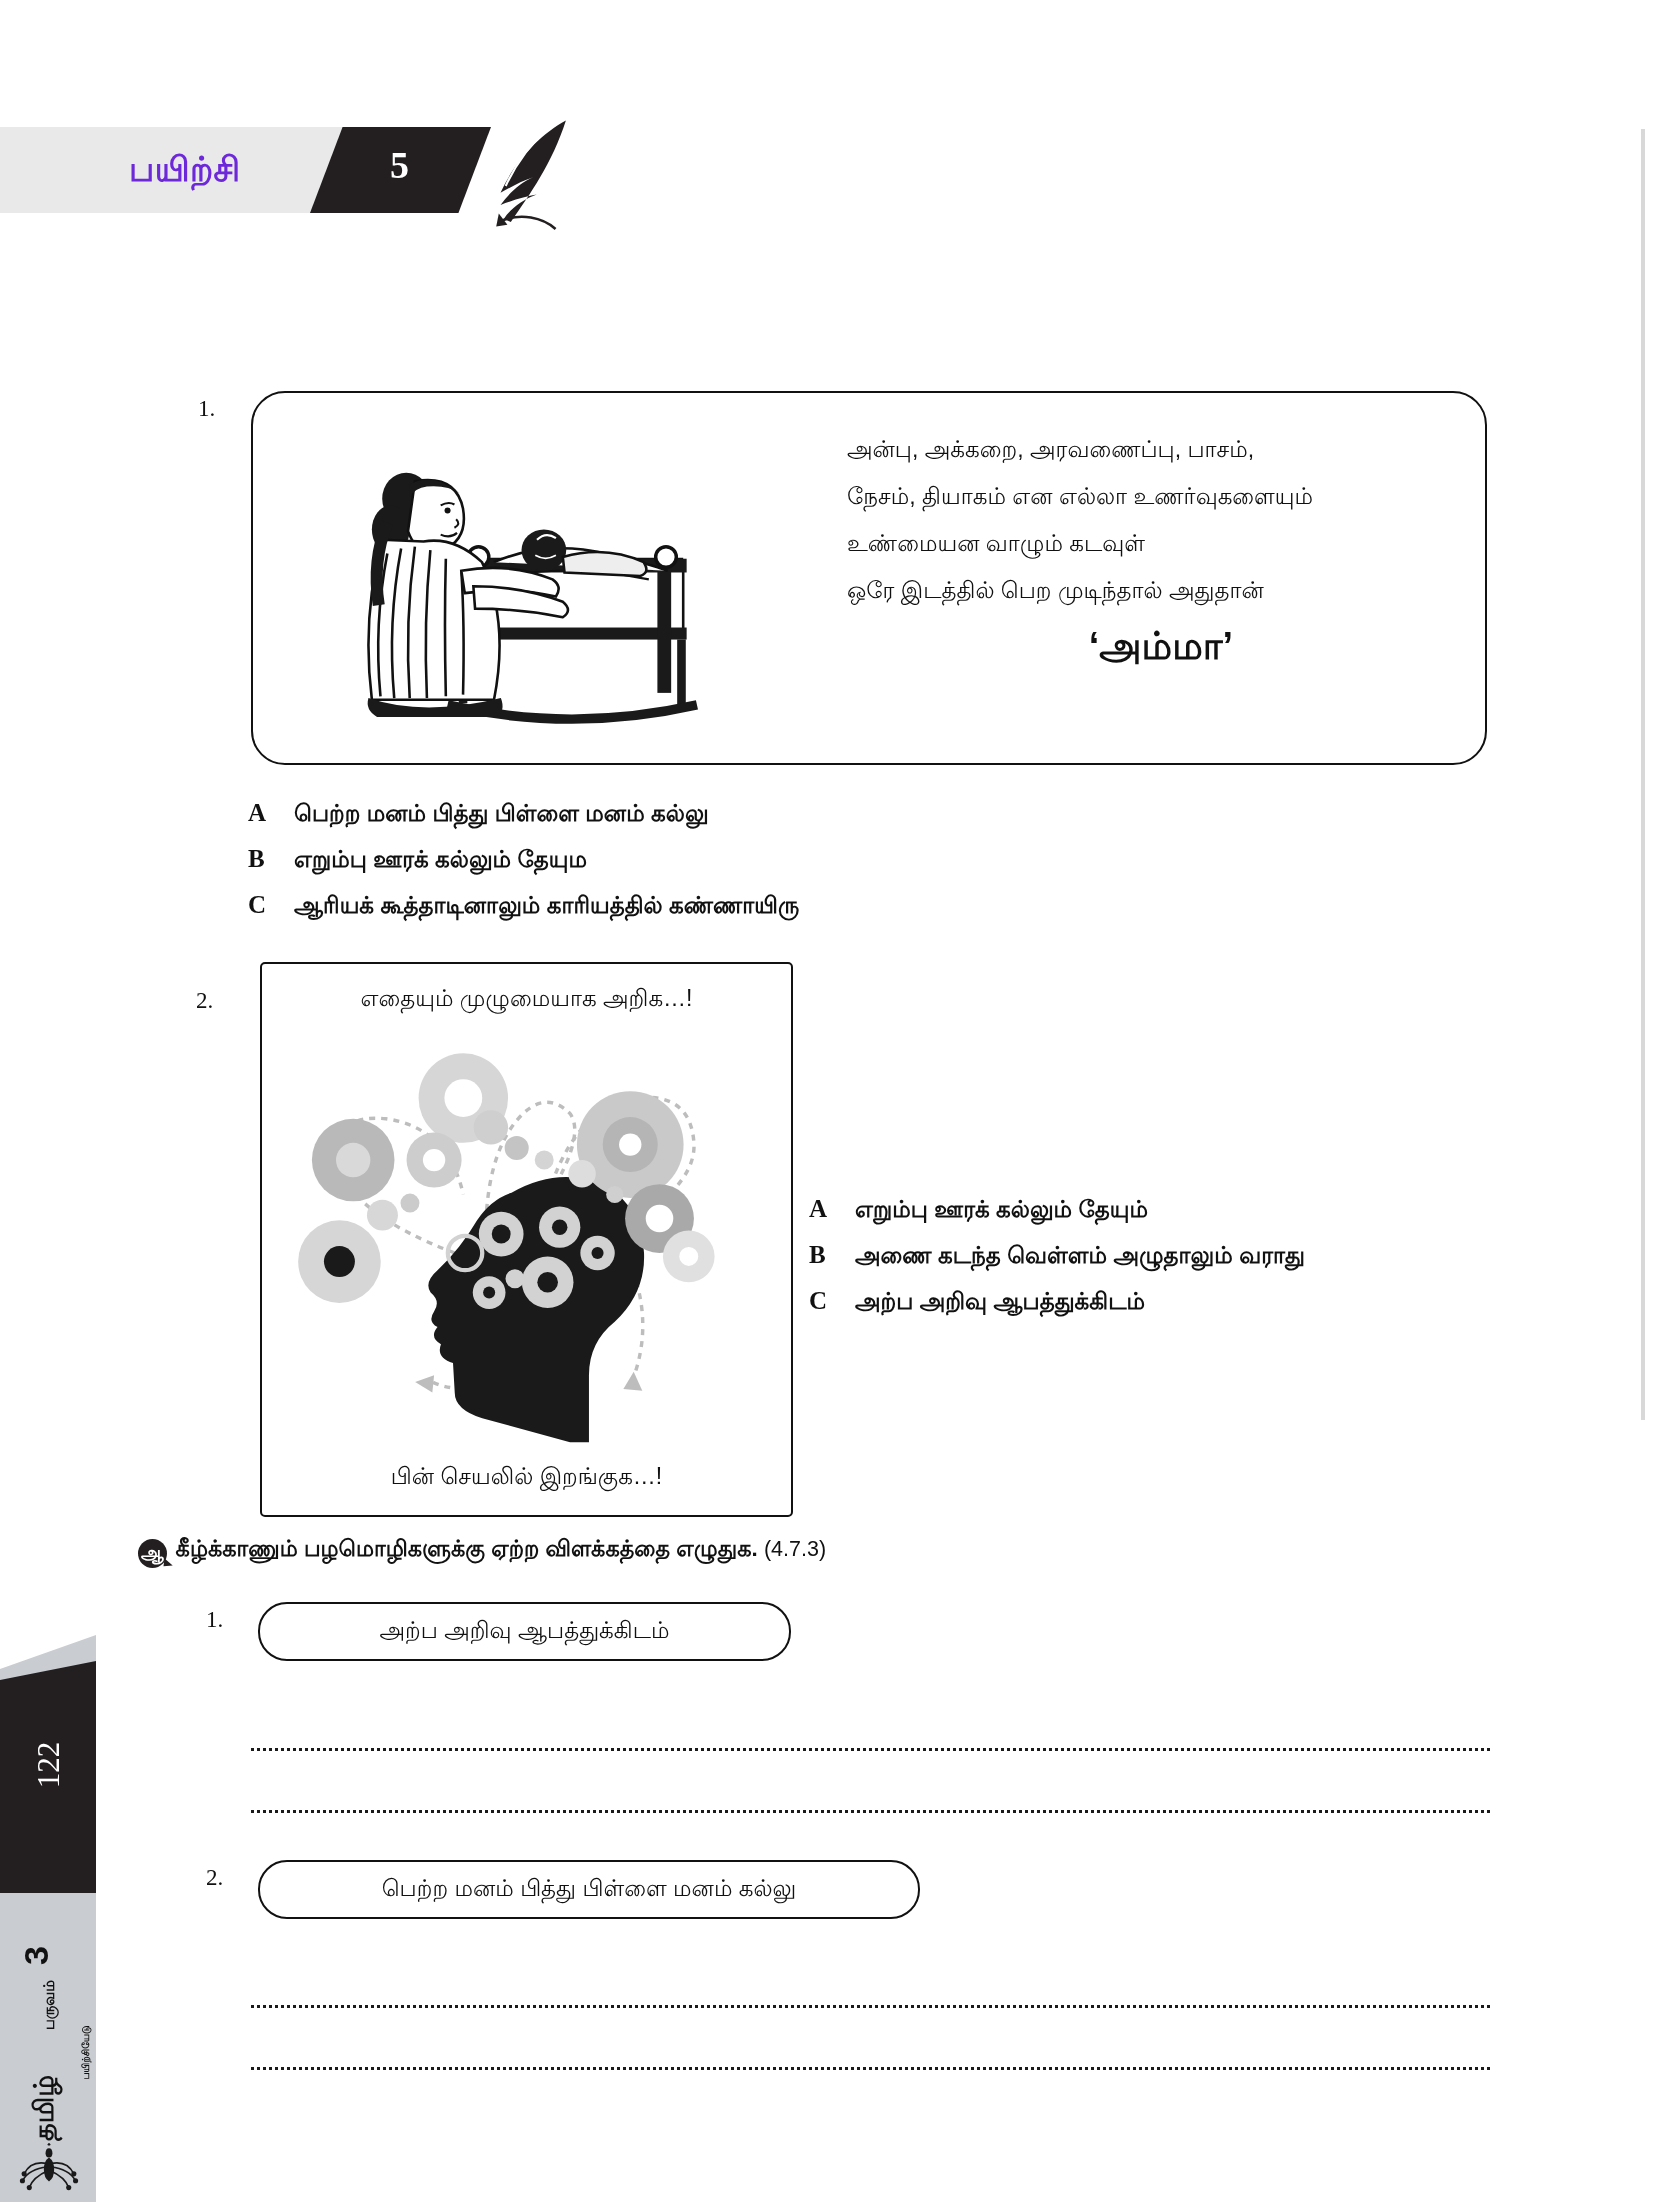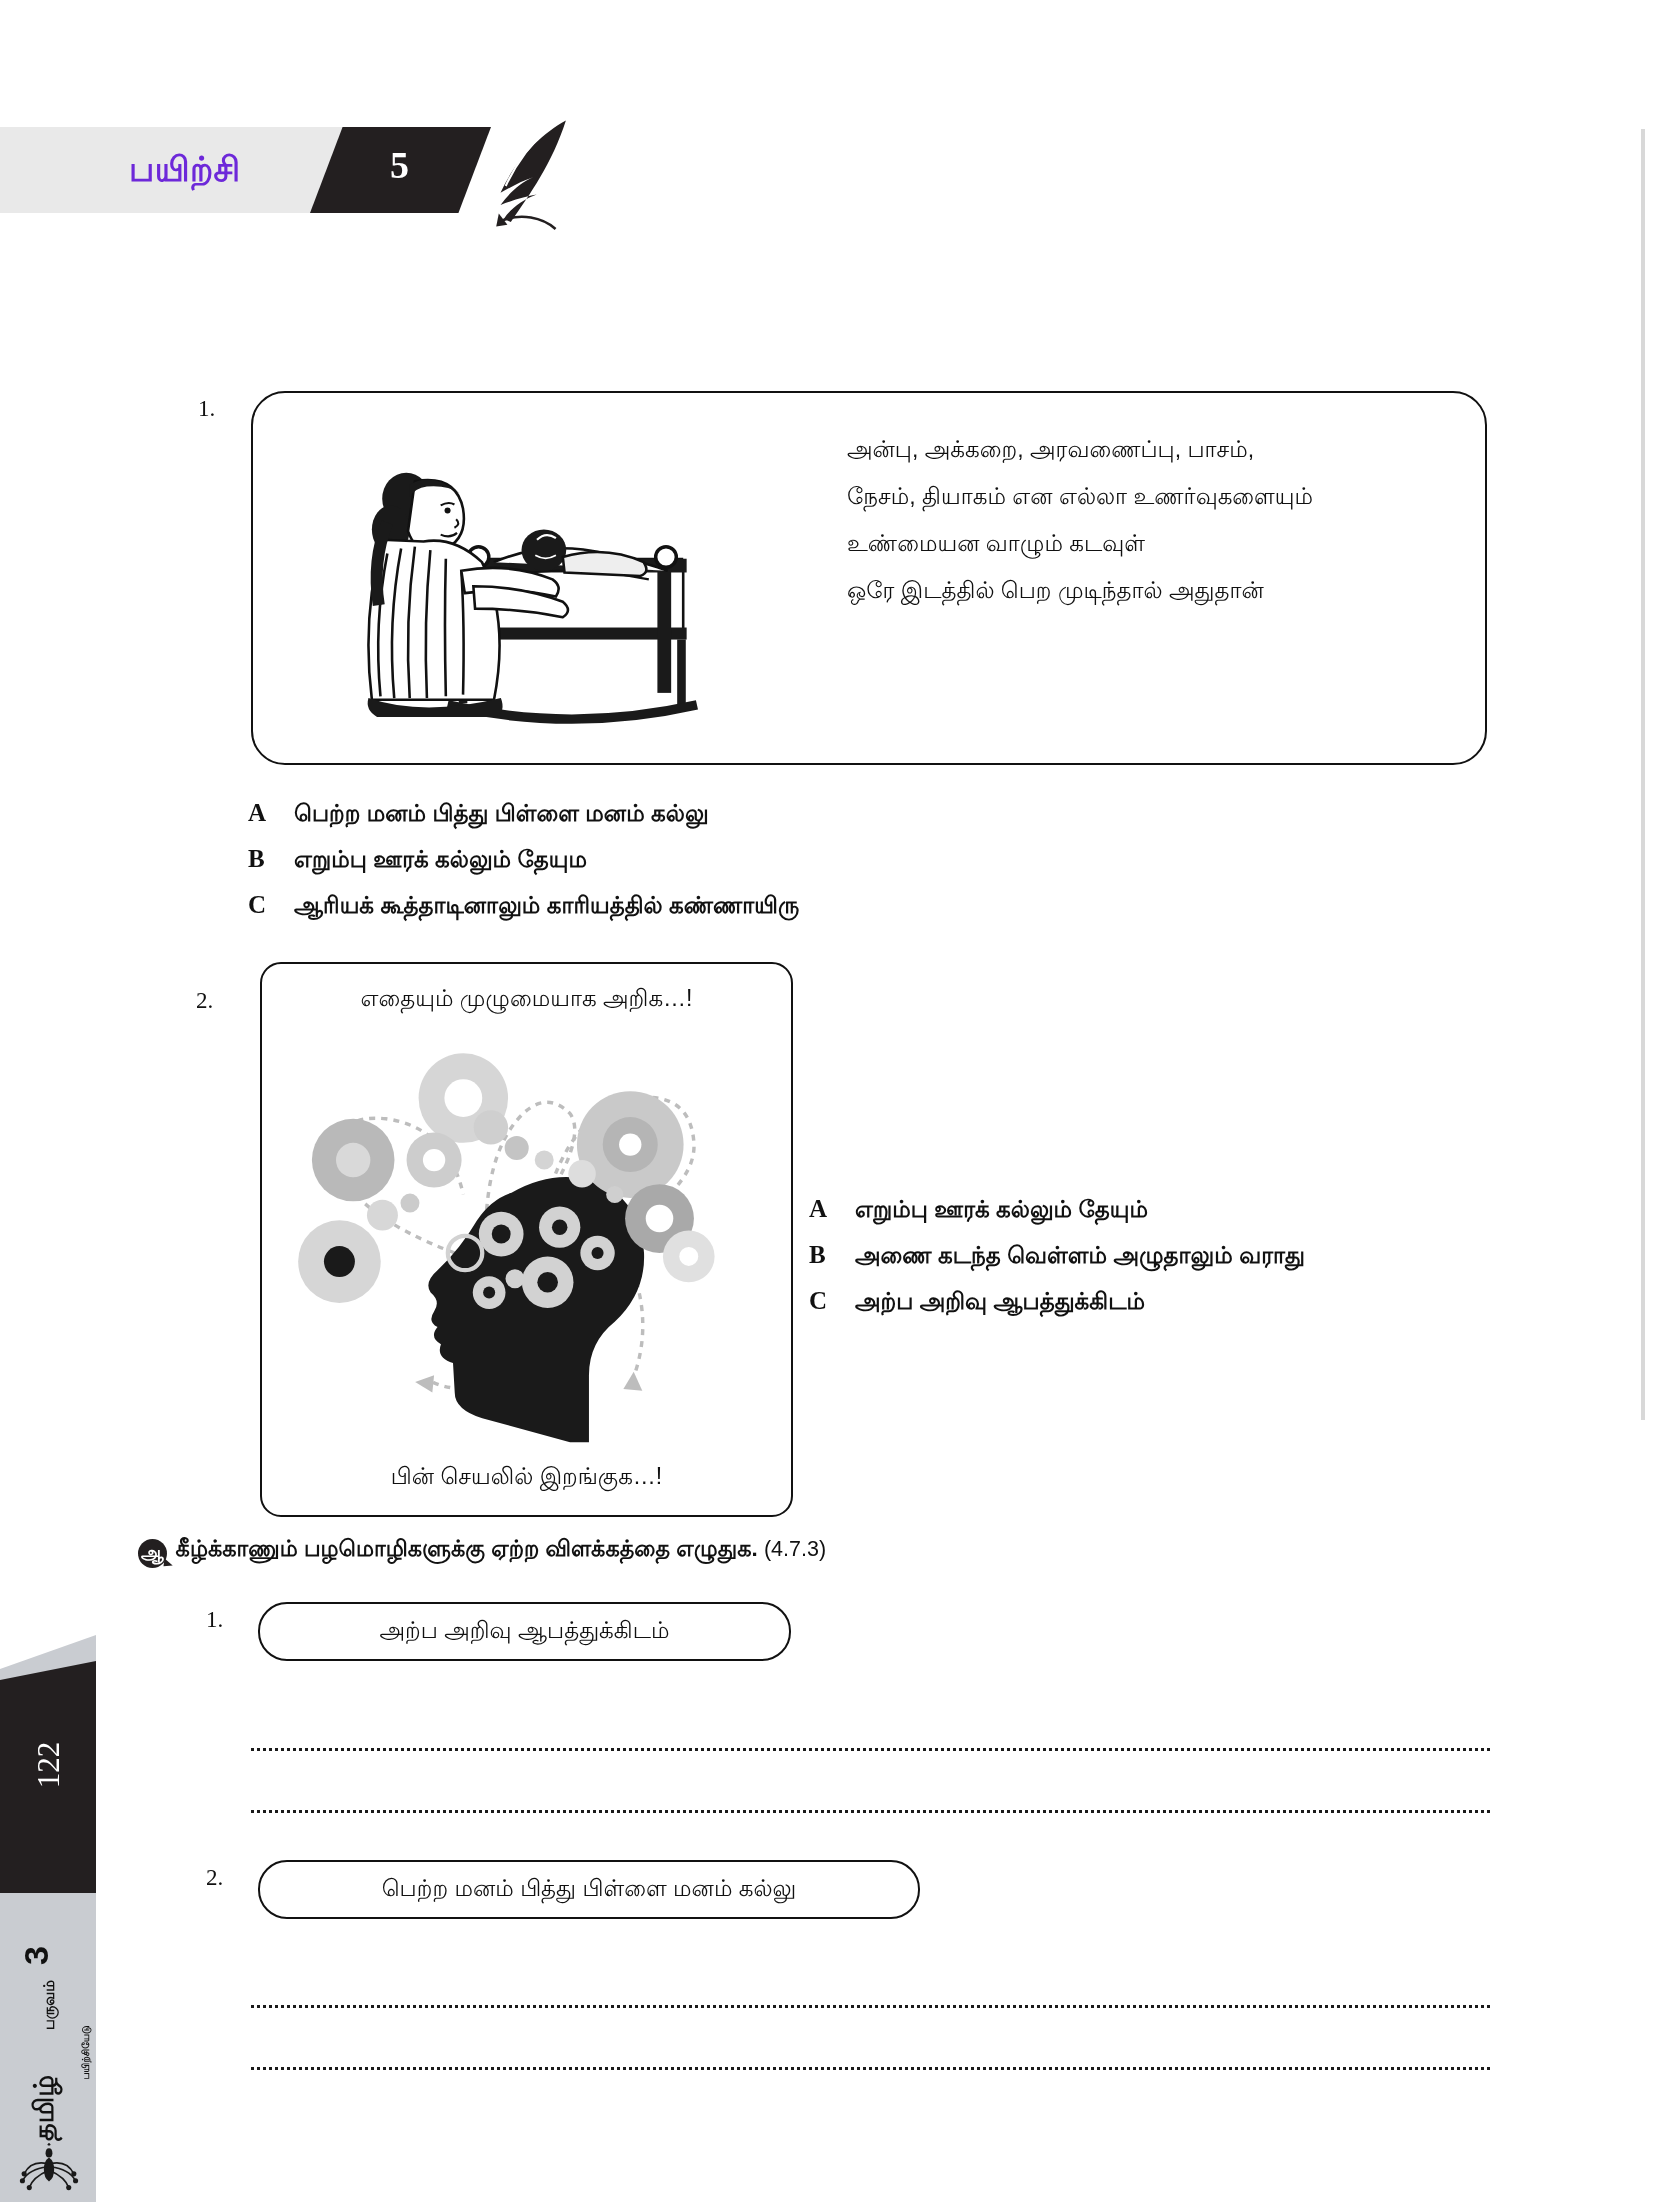--- a/index.html
+++ b/index.html
@@ -87,21 +87,21 @@
   .optlist { position:absolute; font-size:23px; line-height:46px;font-weight:bold; }
   .optrow { white-space:nowrap; }
   .optlabel {
     display:inline-block; width:46px;
     font-family:"Liberation Serif", serif; font-size:25px;
   }
 
   
   .bubble2 {
     position:absolute; left:260px; top:962px; width:533px; height:555px;
-    border:2.6px solid #111; border-radius:21px; background:#fff;
+    border:2.6px solid #111; border-radius:5px; background:#fff;
   }
   .bubble2-top {
     position:absolute; left:0; top:20.6px; width:100%;
     text-align:center; font-size:23px;
   }
   .bubble2-bot {
     position:absolute; left:0; bottom:22.4px; width:100%;
     text-align:center; font-size:23px;
   }
   .brain-art { position:absolute; left:24px; top:67px; }
@@ -249,20 +249,21 @@
         </g>
       </svg>
     </div>
 
     <div class="bubble1-text">
       <div>அன்பு, அக்கறை, அரவணைப்பு, பாசம்,</div>
       <div>நேசம், தியாகம் என எல்லா உணர்வுகளையும்</div>
       <div>உண்மையன வாழும் கடவுள்</div>
       <div>ஒரே இடத்தில் பெற முடிந்தால் அதுதான்</div>
     </div>
+    <div class="bubble1-amma">‘அம்மா’</div>
   </div>
 
   <div class="optlist" style="left:248px; top:790px;">
     <div class="optrow">
       <span class="optlabel">A</span><span>பெற்ற மனம் பித்து பிள்ளை மனம் கல்லு</span>
     </div>
     <div class="optrow">
       <span class="optlabel">B</span><span>எறும்பு ஊரக் கல்லும் தேயும</span>
     </div>
     <div class="optrow">

